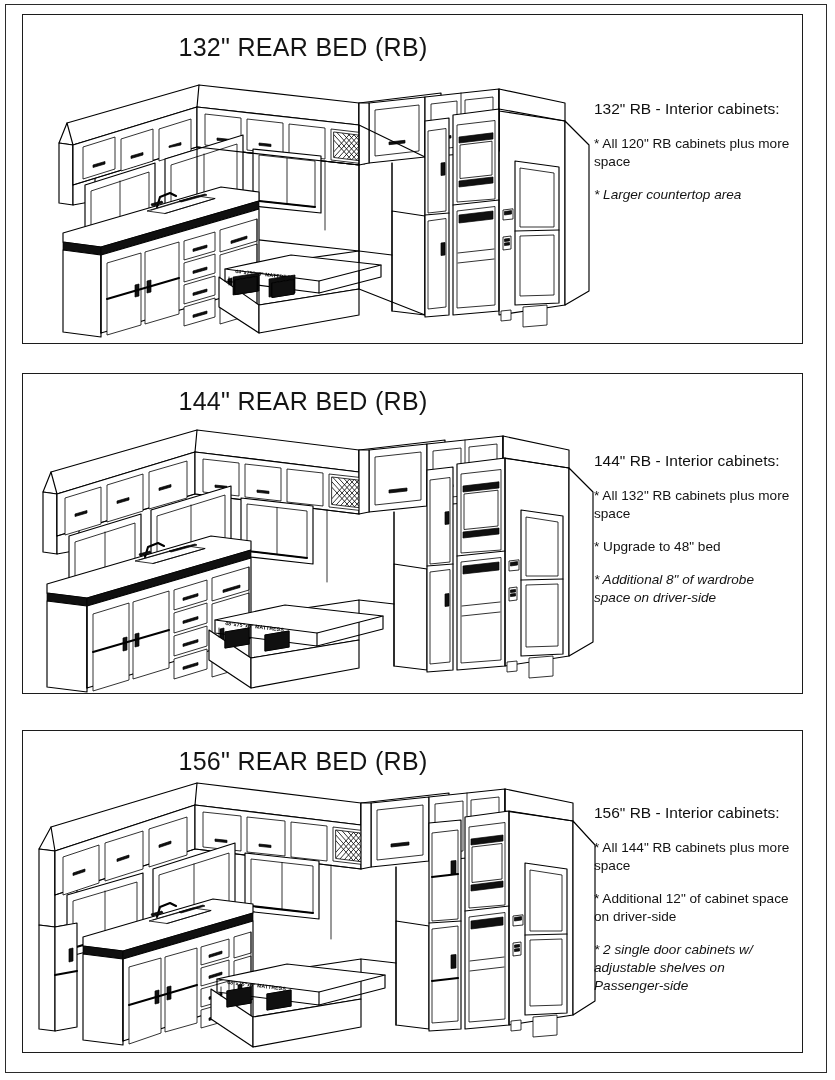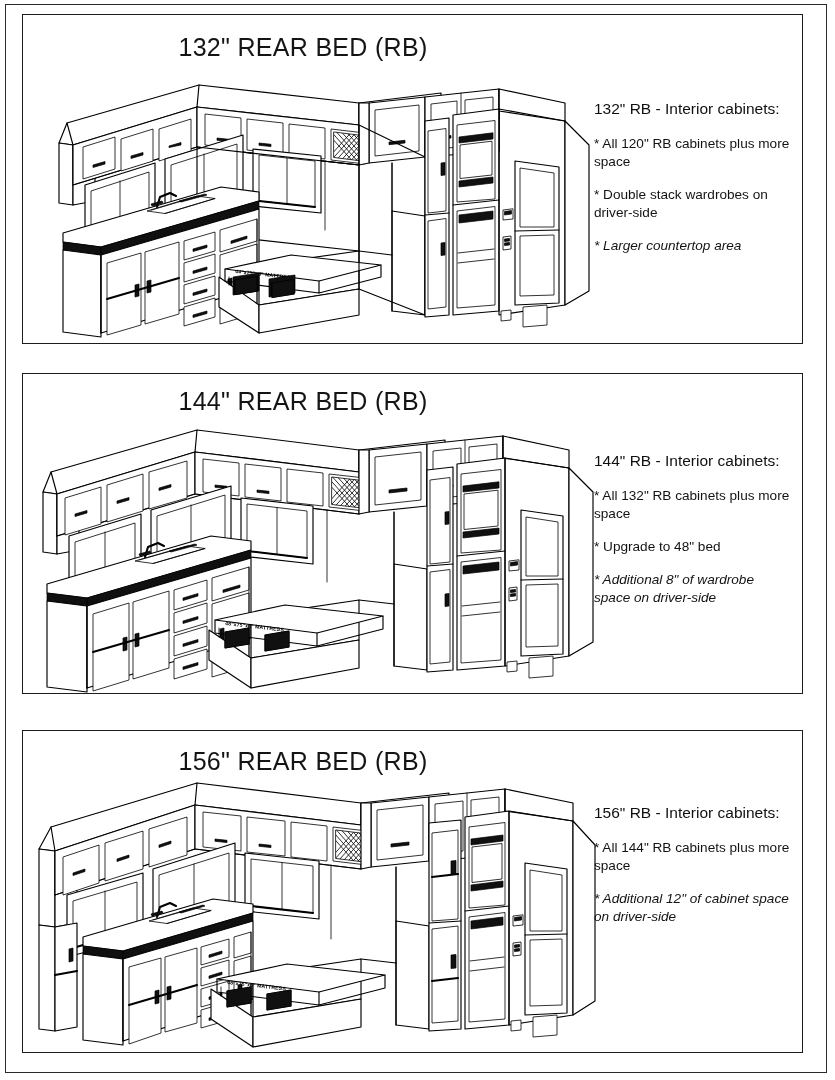--- a/index.html
+++ b/index.html
@@ -328,21 +328,20 @@
 
           <path class="fwt" d="M472,296 L482,295 L482,305 L472,306 Z"></path>
         </g>
 
       </svg>
     </div>
 
     <div class="notes">
       <p class="notes-heading">132" RB - Interior cabinets:</p>
       <p class="note-item">* All 120" RB cabinets plus more space</p>
-      <p class="note-item">* Double stack wardrobes on driver-side</p>
       <p class="note-item">* Larger countertop area</p>
     </div>
   </section>
 
   <section class="panel" id="panel-1">
 
     <div class="panel-title">144" REAR BED (RB)</div>
 
     <div class="drawing">
       <svg width="570" height="321" viewBox="0 0 570 321" xmlns="http://www.w3.org/2000/svg" aria-hidden="true">
@@ -707,16 +706,17 @@
           <path class="fwt" d="M482,290 L492,289 L492,299 L482,300 Z"></path>
         </g>
 
       </svg>
     </div>
 
     <div class="notes">
       <p class="notes-heading">156" RB - Interior cabinets:</p>
       <p class="note-item">* All 144" RB cabinets plus more space</p>
       <p class="note-item">* Additional 12" of cabinet space on driver-side</p>
+      <p class="note-item">* 2 single door cabinets w/ adjustable shelves on Passenger-side</p>
     </div>
   </section>
 
 </div>
 
 </body></html>

